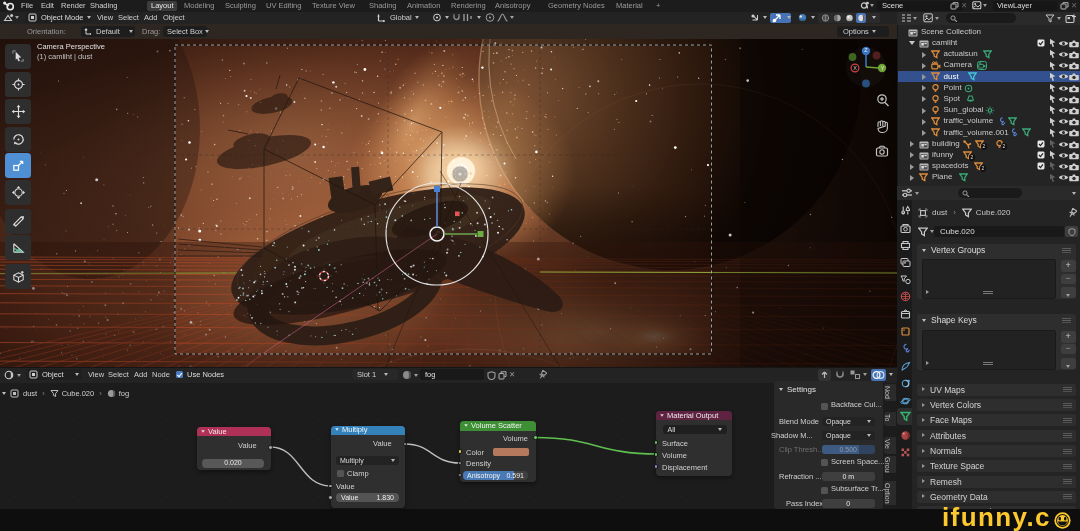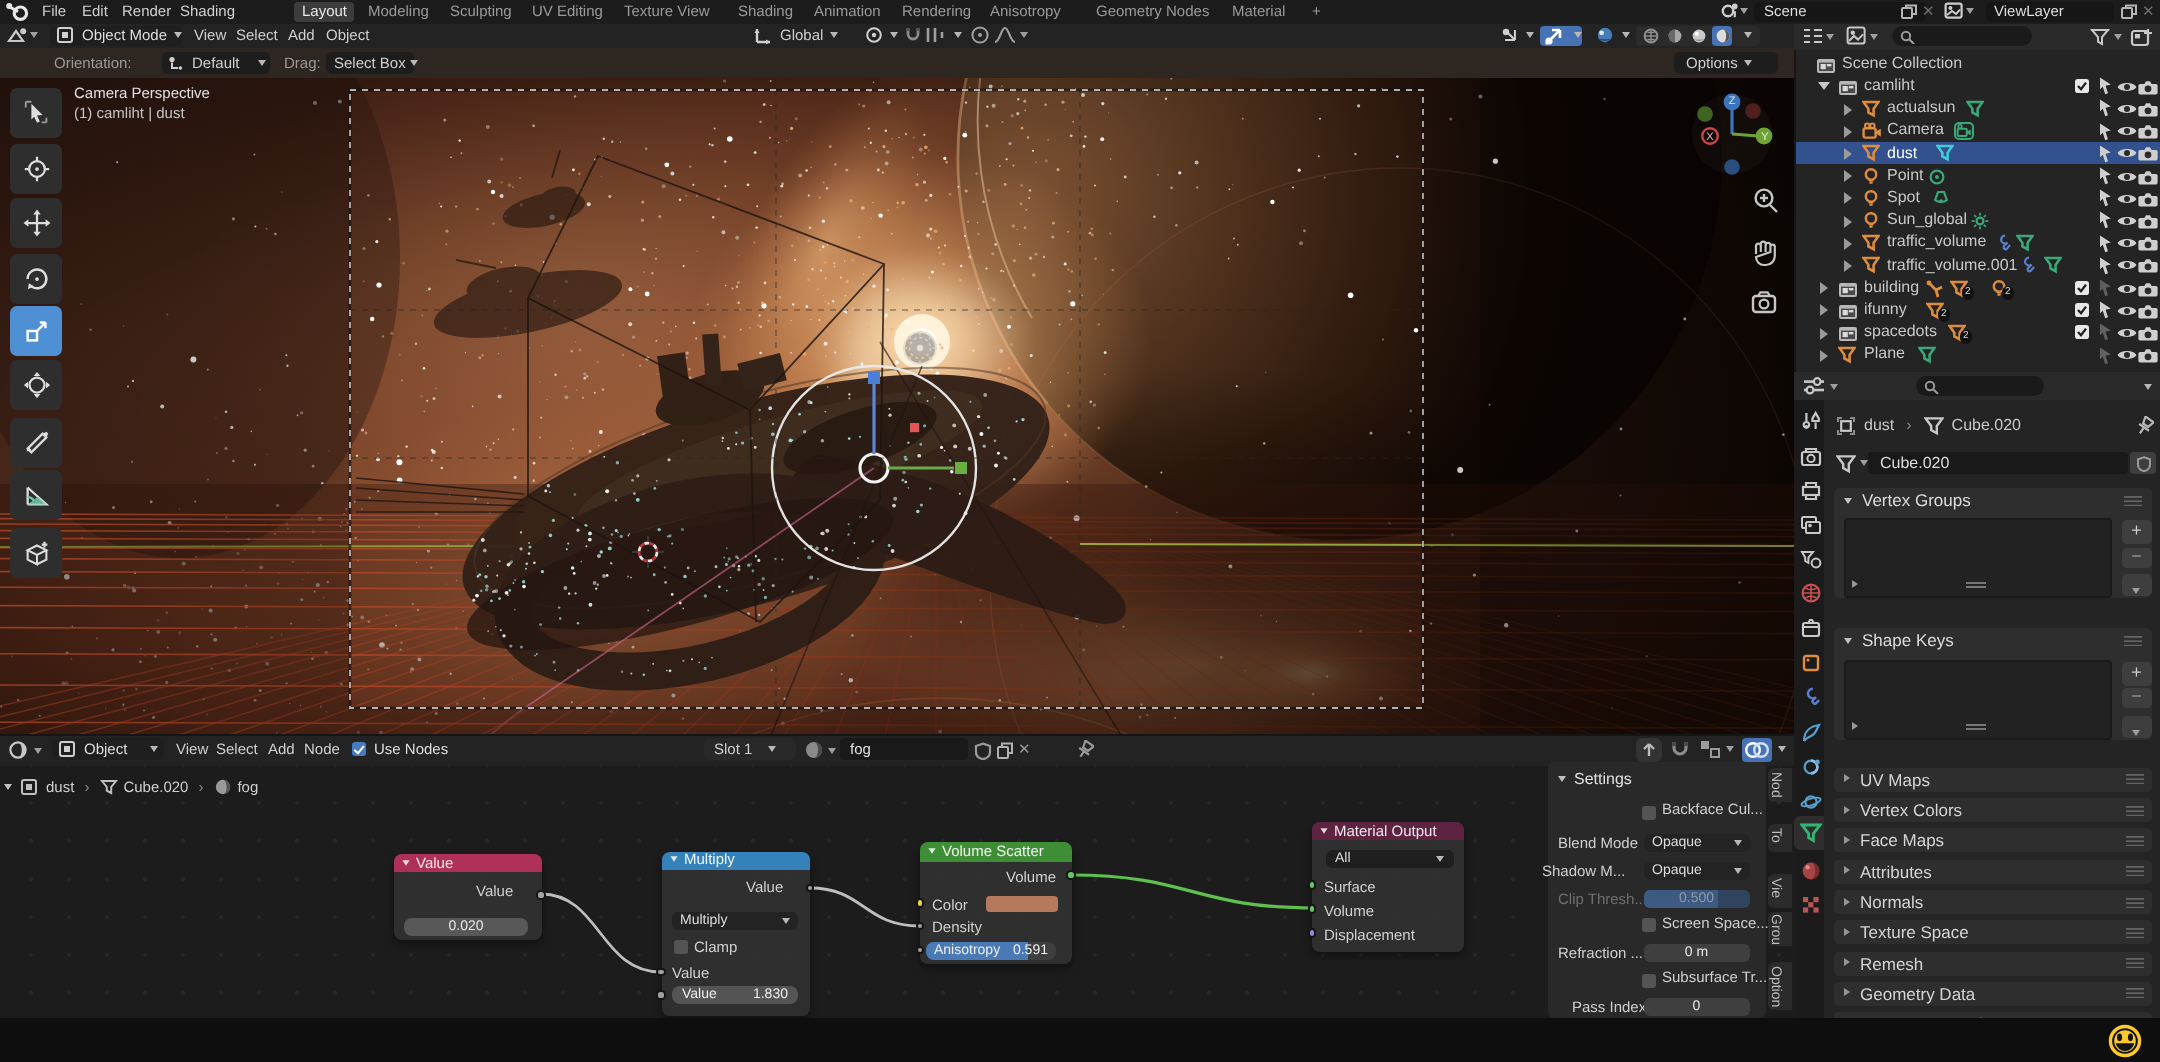--- a/index.html
+++ b/index.html
@@ -2662,20 +2662,21 @@
 <div class="panelrow" style="top:414.4px"><span class="tri-r"></span>Face Maps<span class="grip"></span></div>
 <div class="panelrow" style="top:429.7px"><span class="tri-r"></span>Attributes<span class="grip"></span></div>
 <div class="panelrow" style="top:445.0px"><span class="tri-r"></span>Normals<span class="grip"></span></div>
 <div class="panelrow" style="top:460.3px"><span class="tri-r"></span>Texture Space<span class="grip"></span></div>
 <div class="panelrow" style="top:475.6px"><span class="tri-r"></span>Remesh<span class="grip"></span></div>
 <div class="panelrow" style="top:490.9px"><span class="tri-r"></span>Geometry Data<span class="grip"></span></div>
 <div class="panelrow" style="top:506.2px"><span class="tri-r"></span>Custom Properties<span class="grip"></span></div>
 
 <div class="abs" style="left:0;top:509px;width:1080px;height:22px;background:#0e0e0e"></div>
 <div class="abs" style="left:942px;top:505px;width:138px;height:26px;overflow:hidden">
+<span style="position:absolute;left:0;top:-1px;font-size:26px;font-weight:bold;letter-spacing:1.4px;color:#fdc92c;font-family:'Liberation Sans',sans-serif">ifunny.c</span>
 <svg style="position:absolute;left:112px;top:7px" width="17" height="17" viewBox="0 0 23 23">
 <circle cx="11.5" cy="11.5" r="11" fill="#fdc92c"></circle>
 <circle cx="11.5" cy="11.5" r="8" fill="none" stroke="#131313" stroke-width="1.4"></circle>
 <ellipse cx="7.8" cy="9" rx="1.7" ry="2.6" fill="#131313"></ellipse>
 <ellipse cx="15.2" cy="9" rx="1.7" ry="2.6" fill="#131313"></ellipse>
 <path d="M5.2 13 a6.4 6.4 0 0 0 12.6 0 Z" fill="#131313"></path>
 </svg>
 </div>
 </div>
 </body></html>

